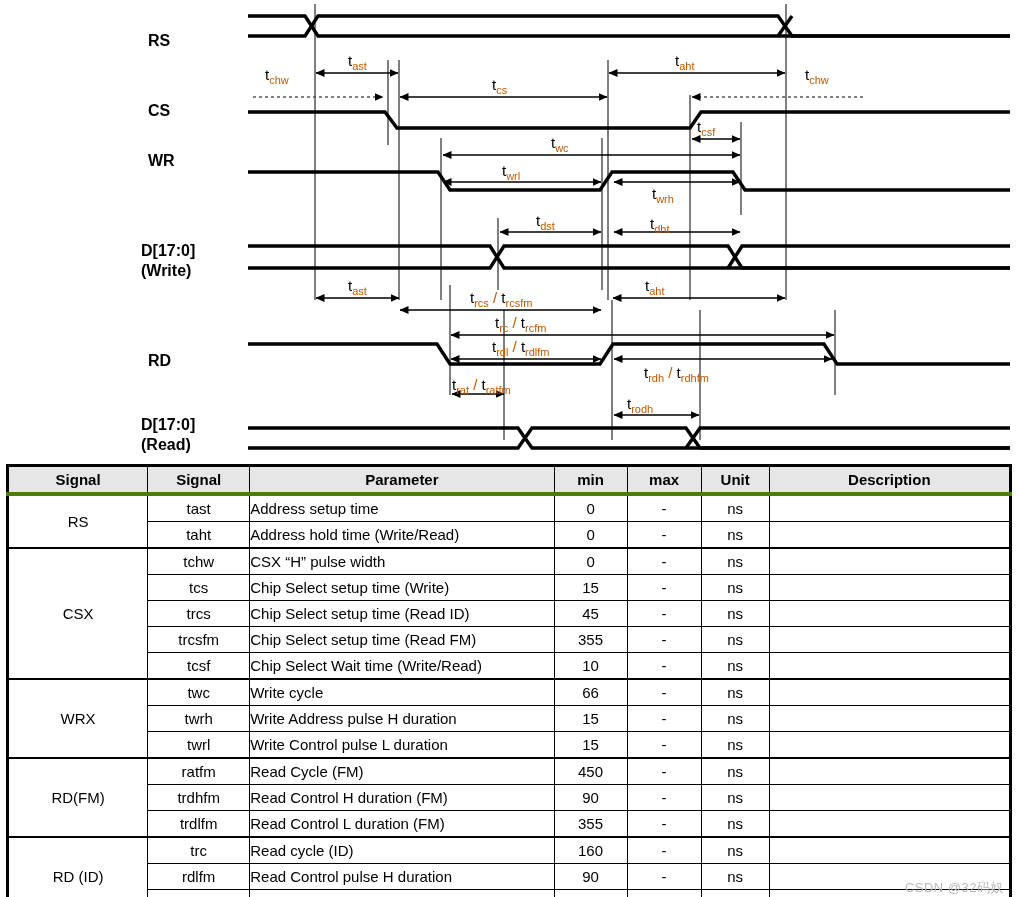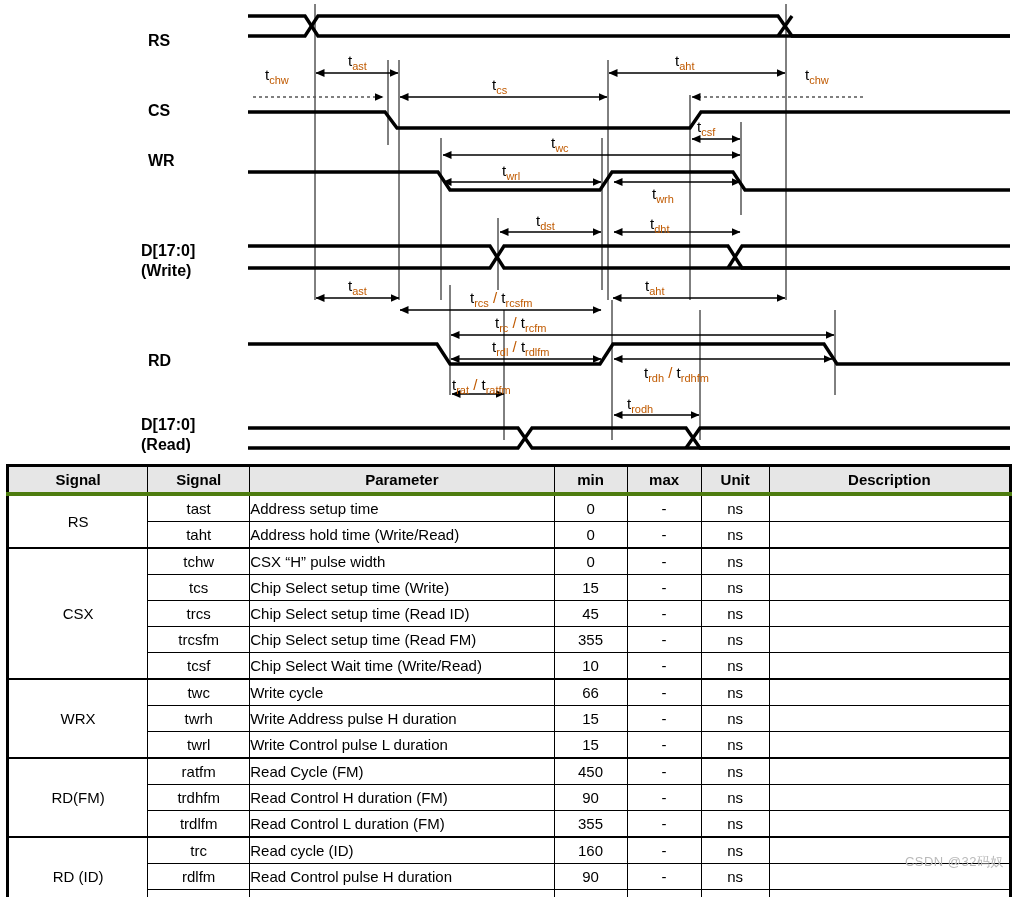--- a/index.html
+++ b/index.html
@@ -29,21 +29,21 @@
   td.desc{text-align:left;}
   tr.grp-top td{border-top:2px solid #000;}
   col.c-signal{width:140px}
   col.c-symbol{width:102px}
   col.c-param{width:304px}
   col.c-min{width:73px}
   col.c-max{width:74px}
   col.c-unit{width:68px}
   col.c-desc{width:241px}
 
-  #watermark{position:absolute;right:14px;bottom:26px;font-size:13px;color:#b9b9b9;
+  #watermark{position:absolute;right:14px;bottom:0;font-size:13px;color:#b9b9b9;
              font-family:"Liberation Sans",sans-serif;letter-spacing:.5px;}
 </style>
 </head>
 <body>
 
 <div id="timing-diagram">
 <svg id="timing-svg" width="1018" height="460" viewBox="0 0 1018 460">
   <defs>
     <marker id="ah" markerWidth="9" markerHeight="8" refX="8.5" refY="4" orient="auto" markerUnits="userSpaceOnUse">
       <path d="M0,0 L9,4 L0,8 z" fill="#000"></path>

